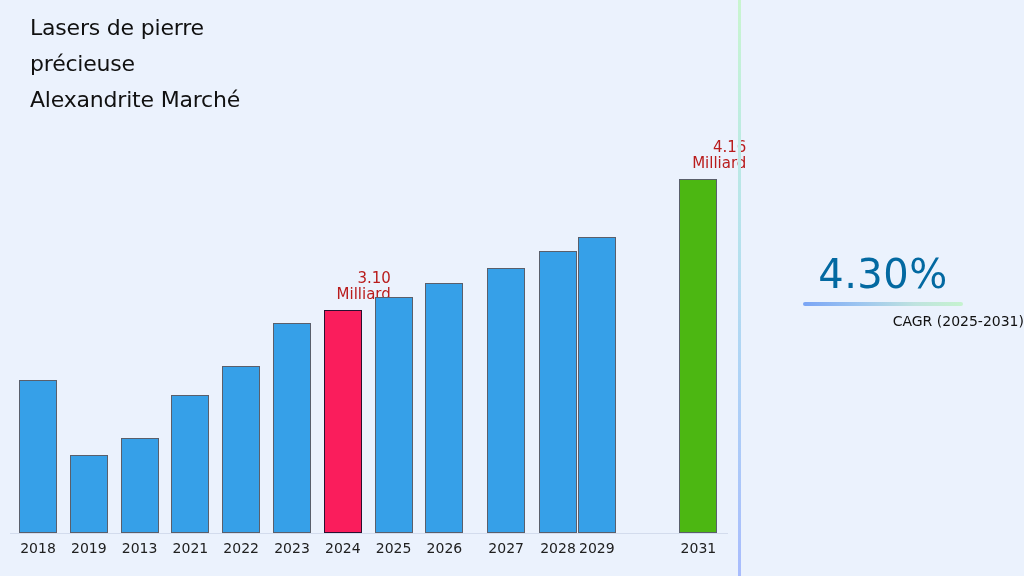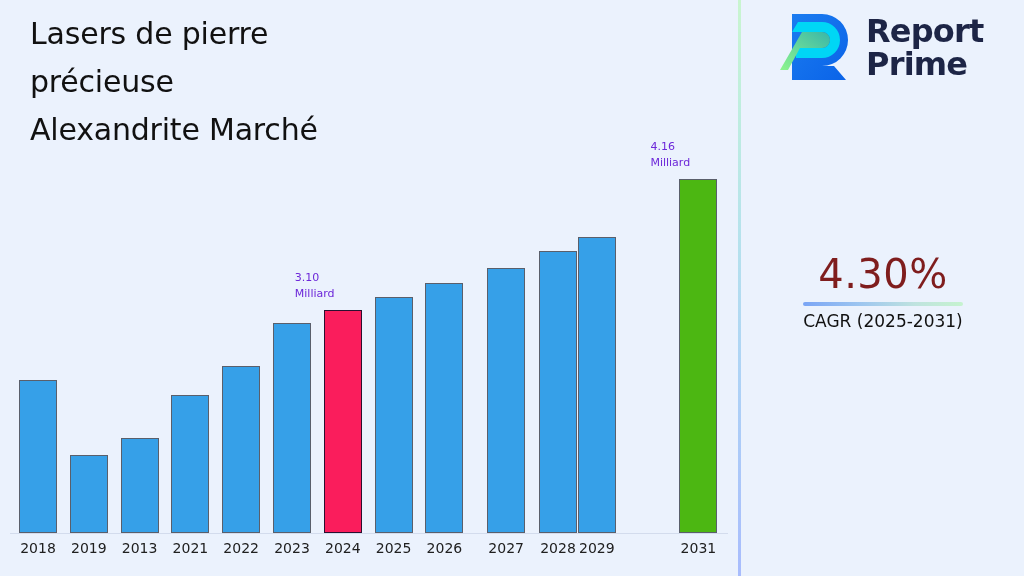--- a/index.html
+++ b/index.html
@@ -8,21 +8,21 @@
     background:#ebf2fd;
     font-family:"DejaVu Sans","Liberation Sans",sans-serif;
     color:#111111;
     position:relative;
   }
   #stage{position:absolute;inset:0;width:1024px;height:576px;}
 
   
   #chart-title{
     position:absolute;left:30px;top:10px;width:420px;
-    font-size:30px;line-height:48px;font-weight:400;color:#111;
+    font-size:22px;line-height:36px;font-weight:400;color:#111;
     letter-spacing:-0.2px;white-space:pre-line;
   }
 
   
   #panel-divider{
     position:absolute;left:738px;top:0;width:3px;height:576px;
     background:linear-gradient(to bottom,#c9f5cf 0%,#bfeede 18%,#b6e3ec 40%,#aed3f6 65%,#a8bcfd 100%);
   }
 
   
@@ -36,22 +36,22 @@
   .bar{
     position:absolute;left:0;bottom:43px;width:100%;
     border:1px solid #5a5f6b;
     box-sizing:border-box;
   }
   .bar.blue{background:#36a0e8;}
   .bar.pink{background:#fa1d5c;border-color:#2a1030;}
   .bar.green{background:#4cb712;}
   .bar-value{
     position:absolute;left:50%;transform:translateX(-50%);
-    width:96px;text-align:left;
-    font-size:11px;line-height:16px;color:#6d28d9;
+    width:96px;text-align:right;
+    font-size:15px;line-height:16px;color:#b91c1c;
     white-space:pre-line;
   }
   .x-tick{
     position:absolute;left:50%;transform:translateX(-50%);
     bottom:20px;width:60px;text-align:center;
     font-size:14px;color:#202020;
   }
 
   
   #right-panel{position:absolute;left:742px;top:0;width:282px;height:576px;}
@@ -60,27 +60,27 @@
     display:flex;align-items:center;gap:12px;
   }
   #logo-mark{width:76px;height:80px;display:block;}
   #logo-text{
     font-size:32px;line-height:33px;font-weight:bold;
     color:#1d2546;letter-spacing:-0.8px;white-space:pre-line;
   }
   #cagr-block{
     position:absolute;left:0;top:252px;width:282px;text-align:center;
   }
-  #cagr-value{font-size:40px;line-height:44px;color:#7f1d1d;letter-spacing:0.5px;}
+  #cagr-value{font-size:40px;line-height:44px;color:#0369a1;letter-spacing:0.5px;}
   #cagr-rule{
     width:160px;height:4px;margin:6px auto 4px auto;
     background:linear-gradient(to right,#7aa5f5 0%,#9cc5f0 35%,#bfe3df 70%,#c6f3cf 100%);
     border-radius:2px;
   }
-  #cagr-label{font-size:17px;line-height:22px;color:#111;}
+  #cagr-label{font-size:14px;line-height:22px;color:#111;text-align:right;}
 </style>
 </head>
 <body>
 
 <div id="stage">
 
   <div id="chart-area">
 
     <div id="chart-title">Lasers de pierre
 précieuse
@@ -146,39 +146,20 @@
           <div class="x-tick">2031</div>
         </div>
       </div>
 
   </div>
 
   <div id="panel-divider"></div>
 
   <div id="right-panel">
 
-    <div id="logo">
-      <svg id="logo-mark" viewBox="0 0 76 80">
-        <defs>
-          <linearGradient id="gBlue" x1="0" y1="0" x2="1" y2="1">
-            <stop offset="0%" stop-color="#1b7cf0"></stop>
-            <stop offset="100%" stop-color="#0a63e8"></stop>
-          </linearGradient>
-          <linearGradient id="gGreen" x1="0" y1="1" x2="1" y2="0">
-            <stop offset="0%" stop-color="#8ef58e"></stop>
-            <stop offset="100%" stop-color="#39b6a8"></stop>
-          </linearGradient>
-        </defs>
-        <path d="M14 6 H44 A26 26 0 0 1 44 58 H30 L56 58 L68 72 H14 Z" fill="url(#gBlue)"></path>
-        <path d="M20 14 H44 A18 18 0 0 1 44 50 H18 L18 40 H44 A8 8 0 0 0 44 24 H14 Z" fill="#00d6f5"></path>
-        <path d="M2 62 L24 24 H44 A8 8 0 0 1 44 40 H22 L10 62 Z" fill="url(#gGreen)"></path>
-      </svg>
-      <div id="logo-text">Report
-Prime</div>
-    </div>
 
     <div id="cagr-block">
       <div id="cagr-value">4.30%</div>
       <div id="cagr-rule"></div>
       <div id="cagr-label">CAGR (2025-2031)</div>
     </div>
 
   </div>
 
 </div>

